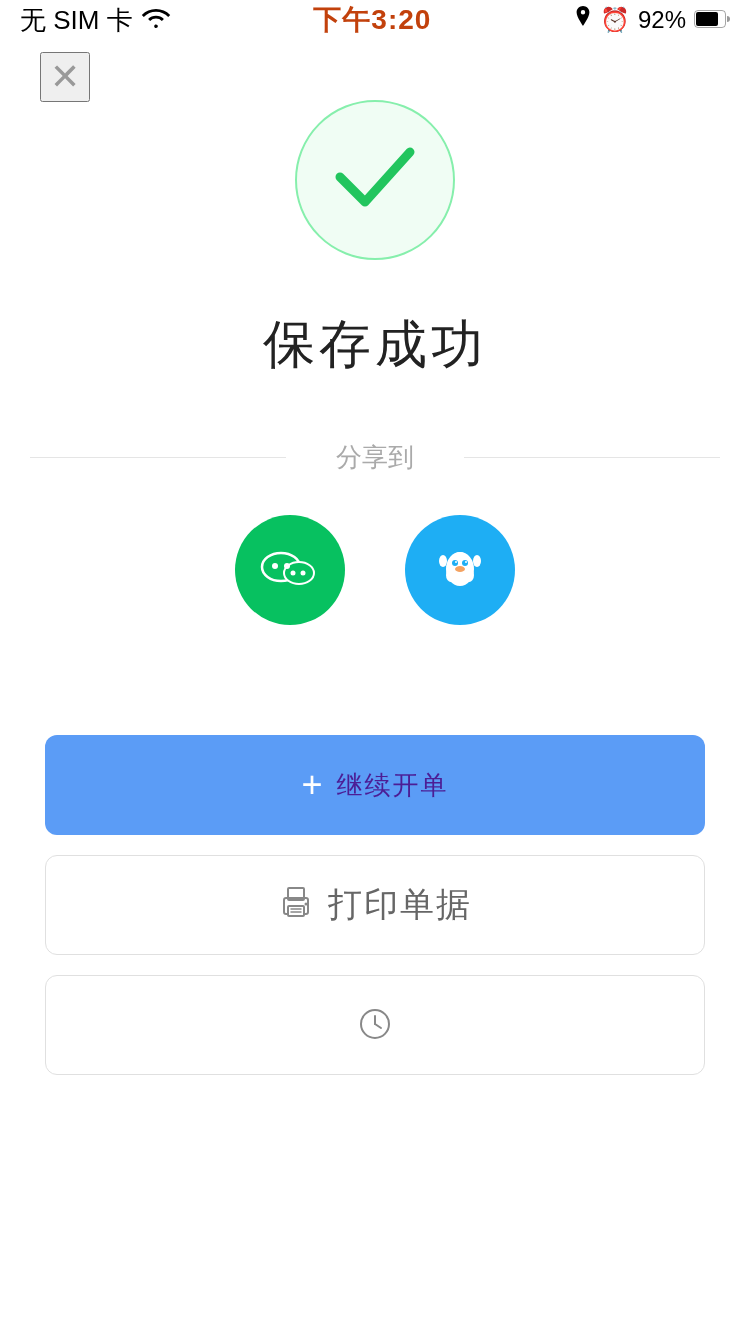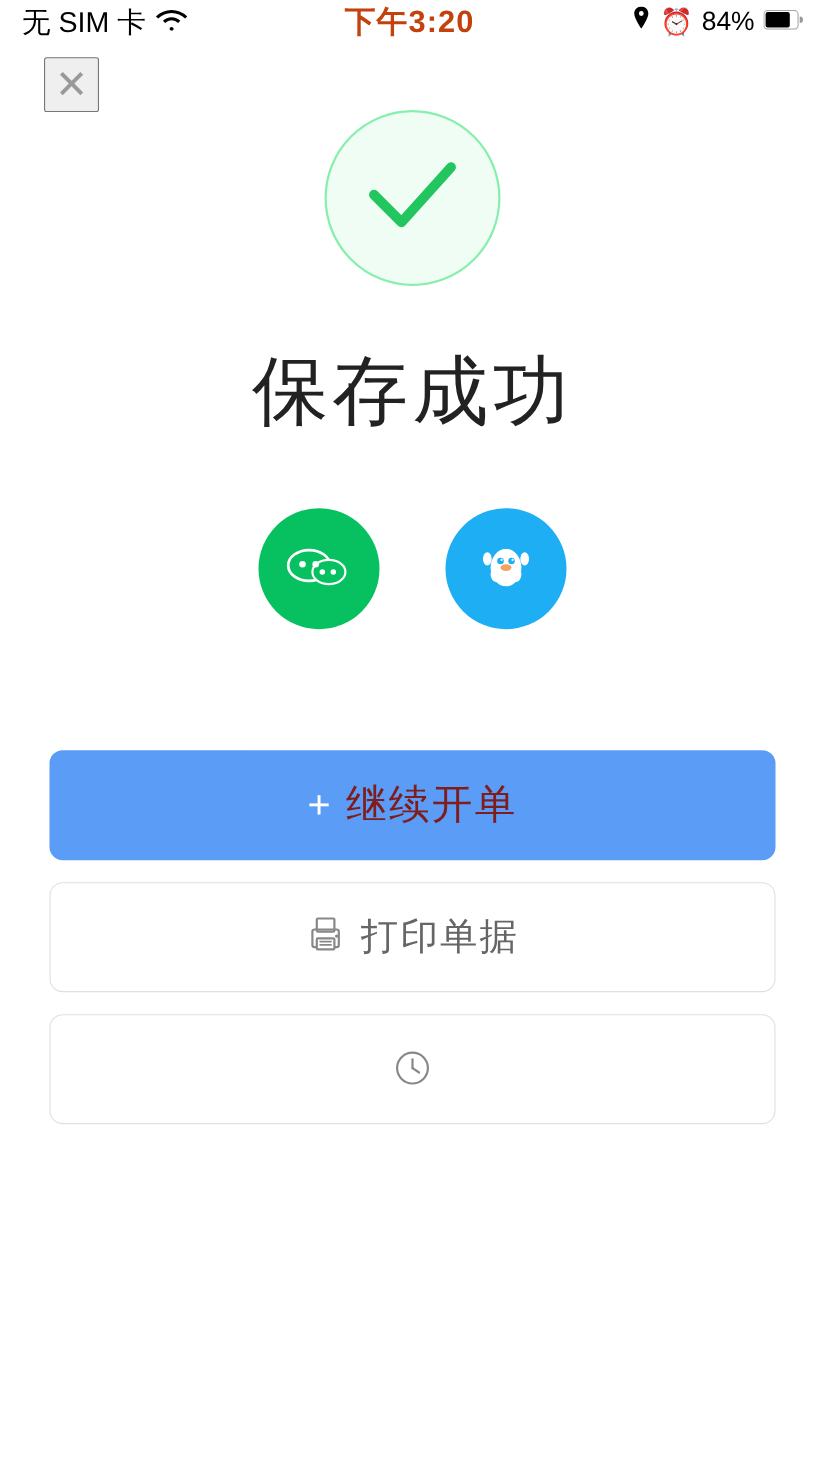--- a/index.html
+++ b/index.html
@@ -100,21 +100,21 @@
     }
 
     .check-icon {
       font-size: 80px;
       color: #22c55e;
       line-height: 1;
     }
 
     
     .success-title {
-      font-size: 69px;
+      font-size: 52px;
       font-weight: 400;
       color: #222;
       margin-bottom: 60px;
       letter-spacing: 4px;
     }
 
     
     .share-section {
       width: 100%;
       margin-bottom: 50px;
@@ -188,22 +188,22 @@
       background: #5b9cf6;
       border: none;
       display: flex;
       align-items: center;
       justify-content: center;
       gap: 14px;
       cursor: pointer;
     }
 
     .btn-primary-text {
-      font-size: 37px;
-      color: #7f1d1d;
+      font-size: 26px;
+      color: #4c1d95;
       font-weight: 400;
       letter-spacing: 2px;
     }
 
     .btn-plus {
       font-size: 36px;
       color: #fff;
       font-weight: 300;
     }
 
@@ -242,21 +242,21 @@
     </span>
   </div>
   <div class="status-center">下午3:20</div>
   <div class="status-right">
     <span>
       <svg width="18" height="22" viewBox="0 0 18 22" fill="none">
         <path d="M9 0C5.5 0 2.6 2.8 2.6 6.3c0 4.7 6.4 13.7 6.4 13.7s6.4-9 6.4-13.7C15.4 2.8 12.5 0 9 0zm0 8.5a2.2 2.2 0 1 1 0-4.4 2.2 2.2 0 0 1 0 4.4z" fill="#000"></path>
       </svg>
     </span>
     <span>⏰</span>
-    <span>84%</span>
+    <span>92%</span>
     <span>
       <svg width="36" height="18" viewBox="0 0 36 18" fill="none">
         <rect x="0.5" y="0.5" width="31" height="17" rx="3.5" stroke="#000" stroke-opacity="0.35"></rect>
         <rect x="2" y="2" width="22" height="14" rx="2" fill="#000"></rect>
         <path d="M33 6v6a3 3 0 0 0 0-6z" fill="#000" fill-opacity="0.4"></path>
       </svg>
     </span>
   </div>
 </div>
 
@@ -270,20 +270,25 @@
     <span class="check-icon">
       <svg width="80" height="60" viewBox="0 0 80 60" fill="none">
         <path d="M5 30 L30 55 L75 5" stroke="#22c55e" stroke-width="9" stroke-linecap="round" stroke-linejoin="round" fill="none"></path>
       </svg>
     </span>
   </div>
 
   <div class="success-title">保存成功</div>
 
   <div class="share-section">
+    <div class="share-divider">
+      <div class="divider-line"></div>
+      <span class="share-label">分享到</span>
+      <div class="divider-line"></div>
+    </div>
 
     <div class="share-icons">
 
       <div class="share-icon-btn wechat-btn">
         <svg class="wechat-svg" viewBox="0 0 62 62" fill="none">
           <ellipse cx="22" cy="28" rx="19" ry="14" fill="none" stroke="white" stroke-width="2.5"></ellipse>
           <ellipse cx="40" cy="34" rx="15" ry="11" fill="#07c160" stroke="white" stroke-width="2"></ellipse>
           <circle cx="16" cy="27" r="3" fill="white"></circle>
           <circle cx="28" cy="27" r="3" fill="white"></circle>
           <circle cx="34" cy="34" r="2.5" fill="white"></circle>

